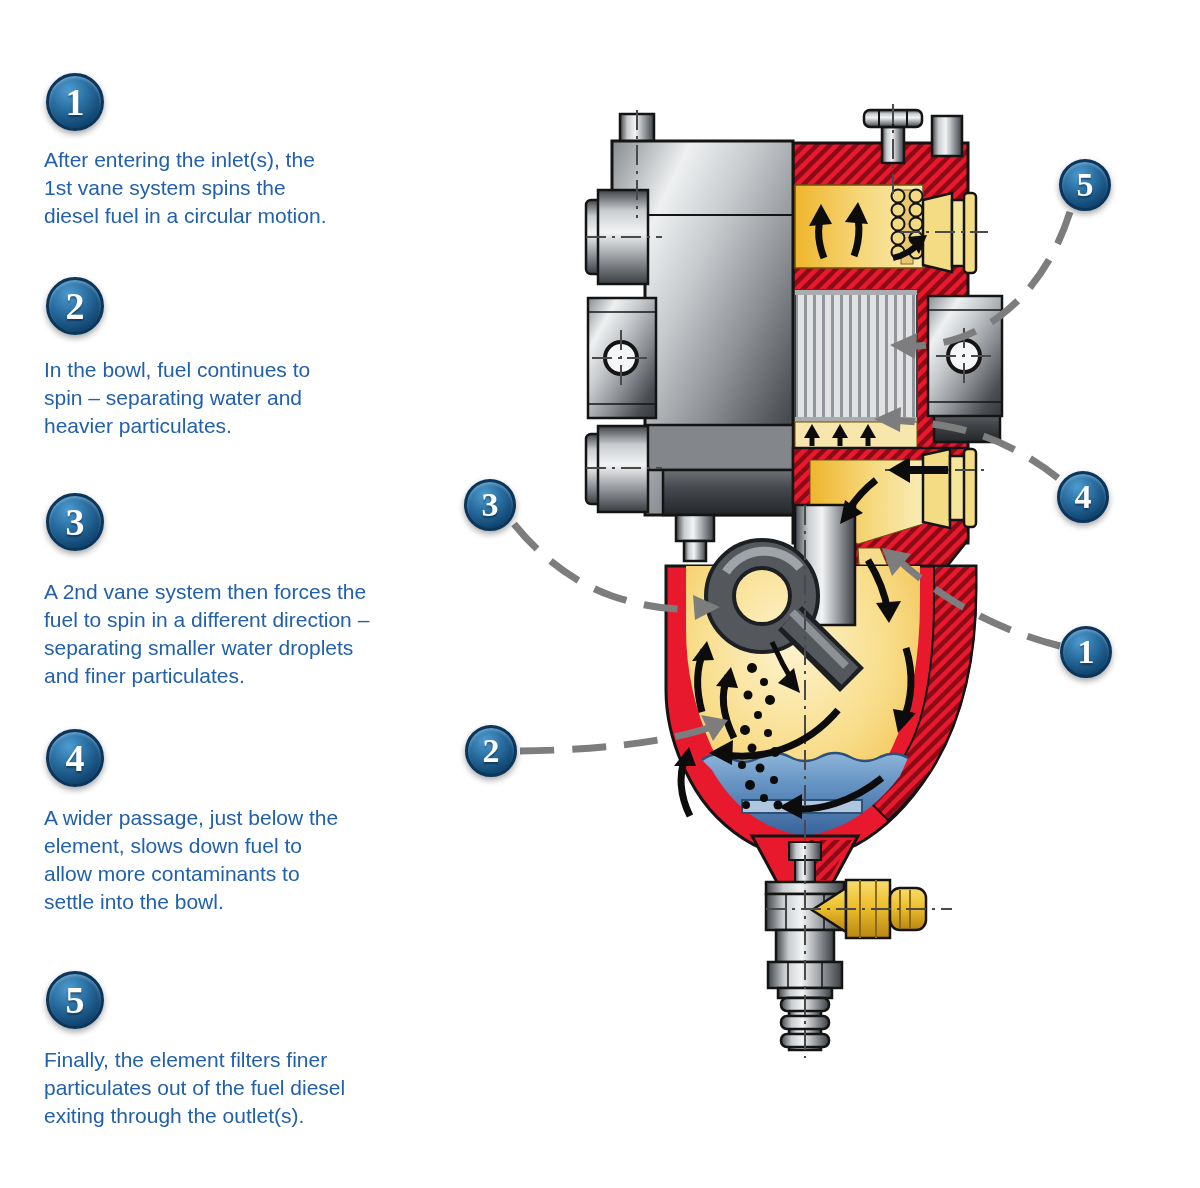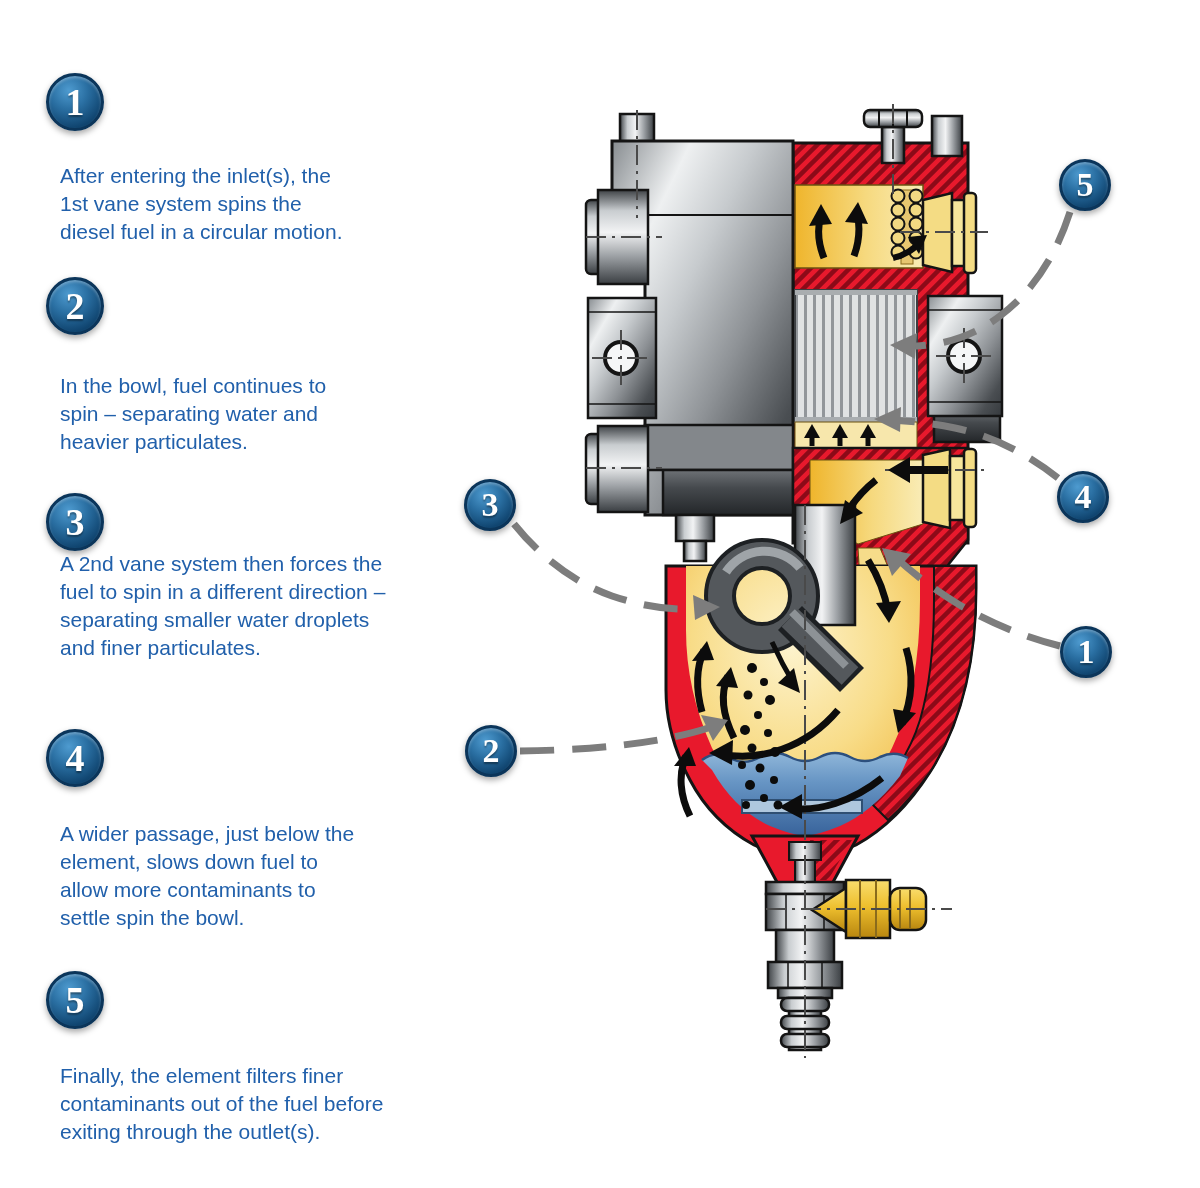--- a/index.html
+++ b/index.html
@@ -20,21 +20,21 @@
   .callout{
     position:absolute;width:52px;height:52px;border-radius:50%;
     background:radial-gradient(circle at 38% 28%, #4e9bd0 0%, #2a6fa2 38%, #104570 75%, #0a3356 100%);
     border:3px solid #0b355a;box-sizing:border-box;
     box-shadow:0 3px 6px rgba(0,0,0,.35), inset 0 2px 3px rgba(255,255,255,.3);
     color:#ffffff;font-family:"Liberation Serif",serif;font-weight:bold;font-size:34px;
     display:flex;align-items:center;justify-content:center;line-height:1;
     text-shadow:0 2px 2px rgba(0,0,0,.4);
   }
   .step-text{
-    position:absolute;left:44px;width:380px;margin:16px;
+    position:absolute;left:44px;width:380px;margin:0;
     color:#2160ab;font-size:21px;line-height:28px;white-space:pre-line;
   }
 </style>
 </head>
 <body>
 
 <div class="canvas">
 
   <svg class="diagram-svg" viewBox="0 0 1200 1188">
     <defs>
@@ -344,34 +344,34 @@
     <p class="step-text" style="top:146px">After entering the inlet(s), the
 1st vane system spins the
 diesel fuel in a circular motion.</p>
 
     <div class="badge" style="left:46px;top:277px">2</div>
     <p class="step-text" style="top:356px">In the bowl, fuel continues to
 spin – separating water and
 heavier particulates.</p>
 
     <div class="badge" style="left:46px;top:493px">3</div>
-    <p class="step-text" style="top:534px">A 2nd vane system then forces the
+    <p class="step-text" style="top:578px">A 2nd vane system then forces the
 fuel to spin in a different direction –
 separating smaller water droplets
 and finer particulates.</p>
 
     <div class="badge" style="left:46px;top:729px">4</div>
     <p class="step-text" style="top:804px">A wider passage, just below the
 element, slows down fuel to
 allow more contaminants to
-settle spin the bowl.</p>
+settle into the bowl.</p>
 
     <div class="badge" style="left:46px;top:971px">5</div>
     <p class="step-text" style="top:1046px">Finally, the element filters finer
-contaminants out of the fuel before
+particulates out of the fuel diesel
 exiting through the outlet(s).</p>
   </section>
 
   <div class="callout" style="left:1059px;top:159px">5</div>
   <div class="callout" style="left:1057px;top:471px">4</div>
   <div class="callout" style="left:1060px;top:626px">1</div>
   <div class="callout" style="left:464px;top:479px">3</div>
   <div class="callout" style="left:465px;top:725px">2</div>
 
 </div>

